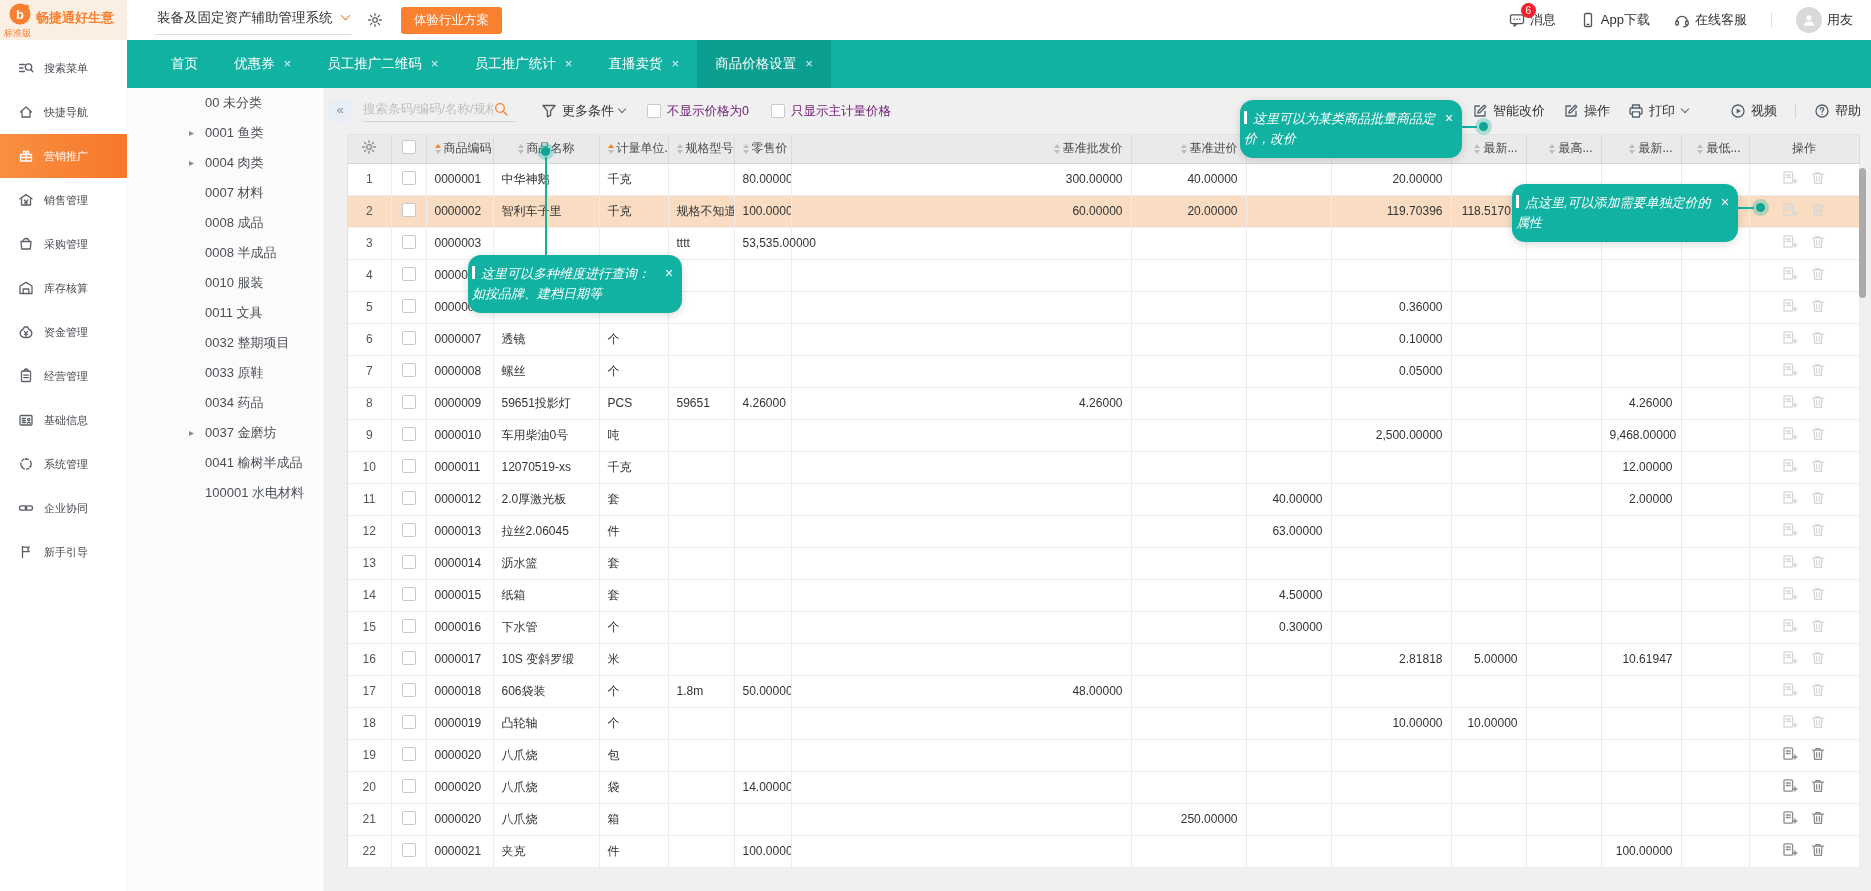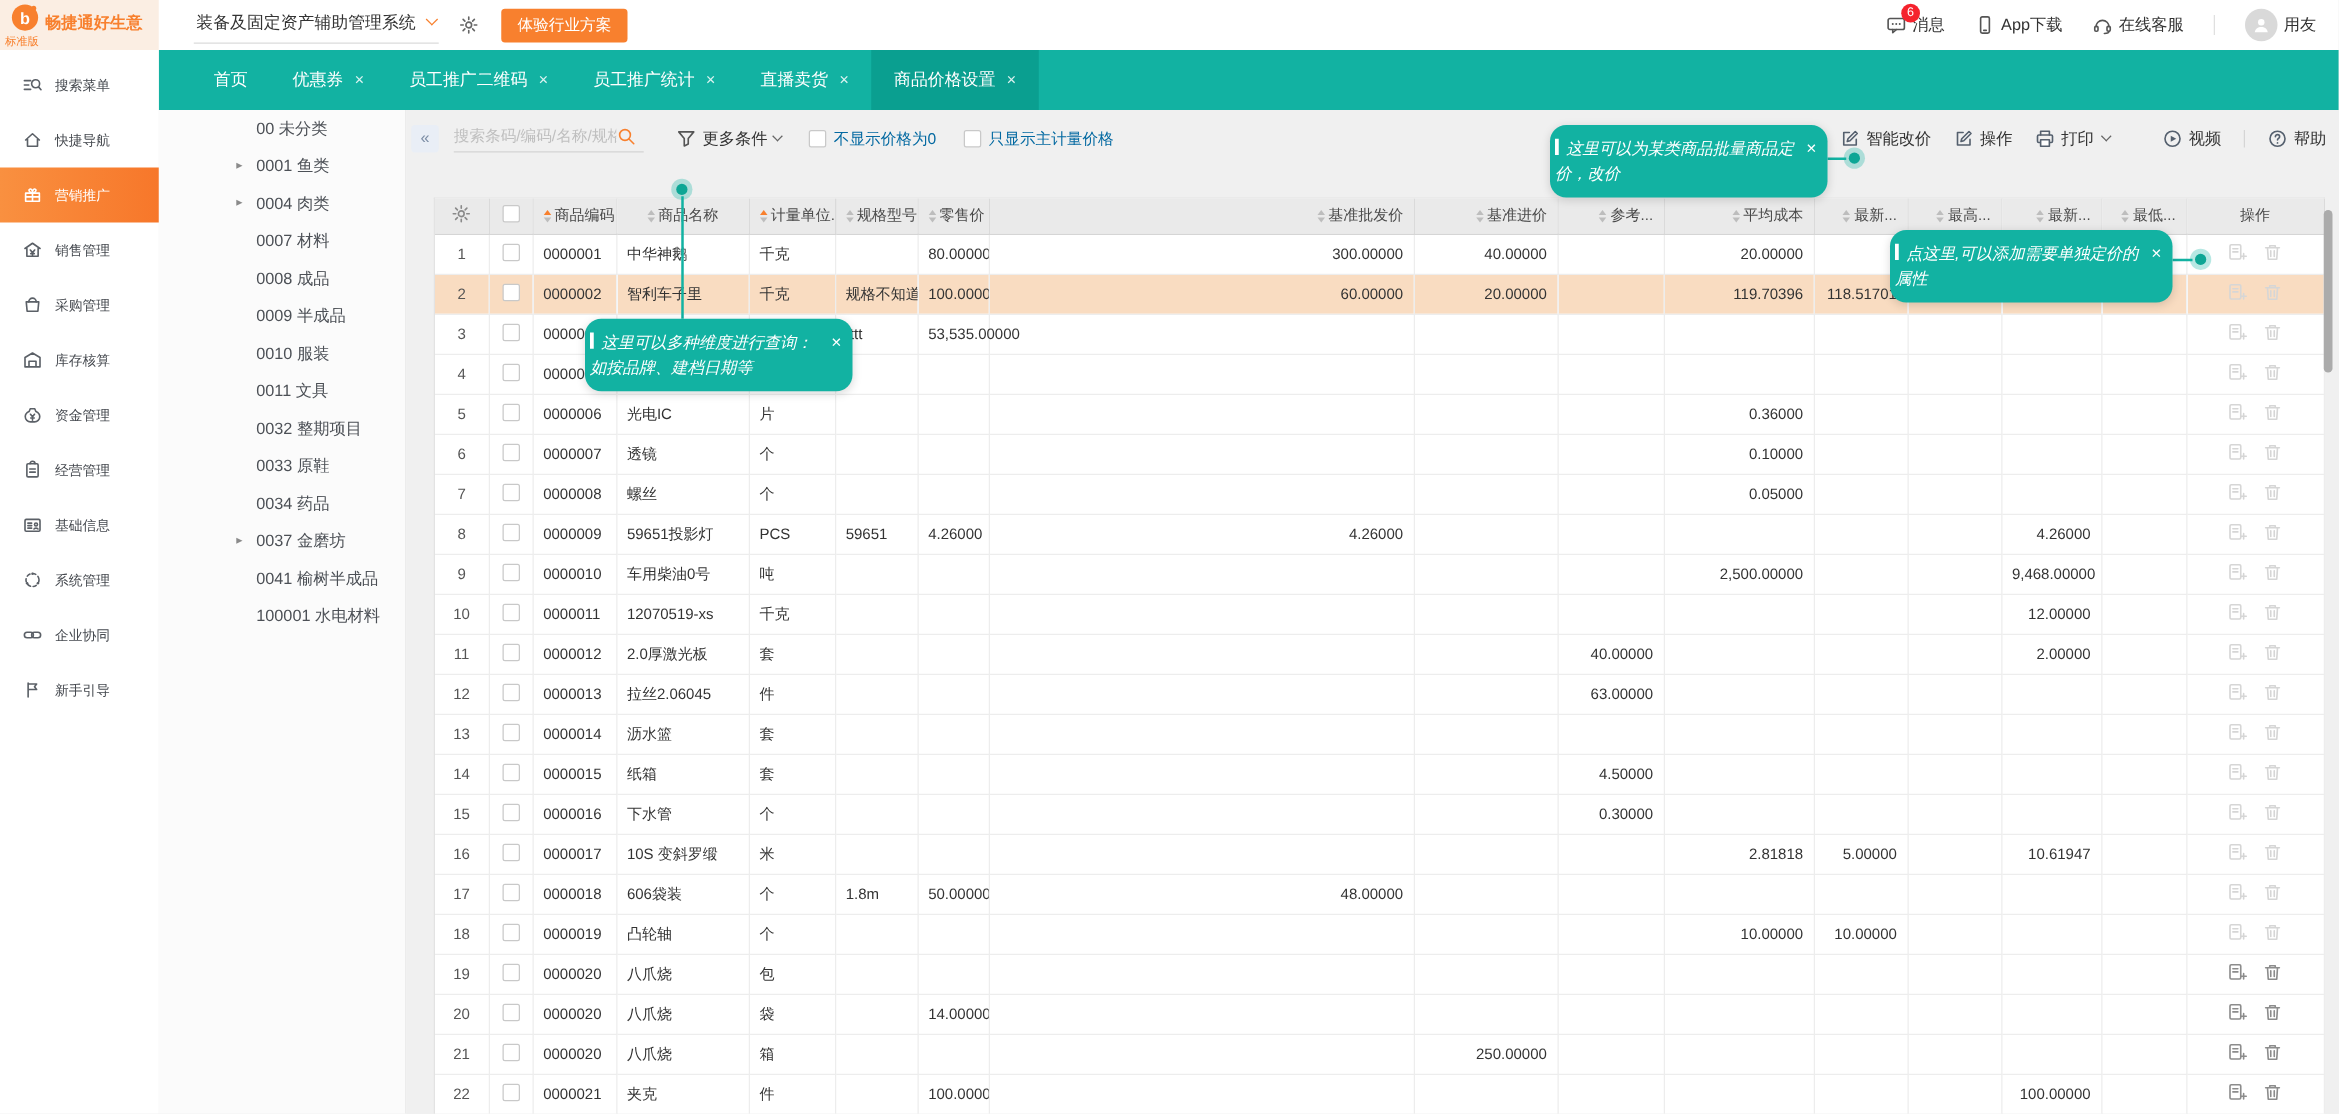--- a/index.html
+++ b/index.html
@@ -66,31 +66,31 @@
     text-align:center; line-height:20px; font-size:13px; cursor:pointer; flex:none; }
   .search-wrap { display:flex; align-items:center; margin-left:12px; border-bottom:1px solid #d4d4d4;
     padding-bottom:4px; width:152px; }
   .search-wrap input { border:none; outline:none; background:transparent; width:130px; font-size:12.5px;
     color:#333; font-family:inherit; }
   .search-wrap input::placeholder { color:#bfbfbf; }
   .search-wrap .icon { color:#f8802e; cursor:pointer; }
   .more-filter { display:flex; align-items:center; gap:5px; margin-left:26px; font-size:13px; color:#333; cursor:pointer; }
   .more-filter .icon { color:#555; }
   .more-filter .chev { color:#666; width:6px; height:6px; }
-  .cb-group { display:flex; align-items:center; gap:6px; margin-left:22px; font-size:12.5px; color:#0369a1; cursor:pointer; }
+  .cb-group { display:flex; align-items:center; gap:6px; margin-left:22px; font-size:12.5px; color:#701a75; cursor:pointer; }
   .cb { display:inline-block; width:14px; height:14px; border:1px solid #c9c9c9; border-radius:2px; background:#fff; flex:none; }
   .tb-right { position:absolute; right:10px; top:0; height:46px; display:flex; align-items:center; gap:18px; }
   .tb-btn { display:flex; align-items:center; gap:5px; font-size:13px; color:#333; cursor:pointer; }
   .tb-btn .icon { color:#55606e; }
   .tb-btn .chev { width:6px; height:6px; color:#666; margin-left:2px; }
   .tb-sep { width:1px; height:14px; background:#d5d5d5; }
   .gap-left { margin-left:24px; }
 
   
-  .table-wrap { margin-left:22px; margin-top:24px; width:1513px; background:#a16207;
+  .table-wrap { margin-left:22px; width:1513px; background:#a16207;
     border:1px solid #e3e3e3; border-bottom:none; }
   table { border-collapse:collapse; table-layout:fixed; width:1511px; background:#fff; }
   thead th { height:28px; background:#eaeaea; border-right:1px solid #dadada; border-bottom:1px solid #d5d5d5;
     font-size:12px; font-weight:normal; color:#4a4a4a; padding:0 8px; white-space:nowrap; overflow:hidden; text-align:center; }
   thead th.num { text-align:right; }
   tbody td { height:32px; border-right:1px solid #ededed; border-bottom:1px solid #ededed;
     font-size:12px; color:#333; padding:0 8px; white-space:nowrap; overflow:hidden; background:#fff; }
   tbody tr.hl td { background:#f9dcc1; }
   td.num { text-align:right; }
   td.ctr { text-align:center; color:#555; }
@@ -331,21 +331,21 @@
   </div>
 <span class="tab-arrow">›</span>
 
 <aside class="catpanel">
   <div id="cat-list">
       <div class="cat-item"><span>00 未分类</span></div>
       <div class="cat-item"><span class="tri">▸</span><span>0001 鱼类</span></div>
       <div class="cat-item"><span class="tri">▸</span><span>0004 肉类</span></div>
       <div class="cat-item"><span>0007 材料</span></div>
       <div class="cat-item"><span>0008 成品</span></div>
-      <div class="cat-item"><span>0009 半成品</span></div>
+      <div class="cat-item"><span>0008 半成品</span></div>
       <div class="cat-item"><span>0010 服装</span></div>
       <div class="cat-item"><span>0011 文具</span></div>
       <div class="cat-item"><span>0032 整期项目</span></div>
       <div class="cat-item"><span>0033 原鞋</span></div>
       <div class="cat-item"><span>0034 药品</span></div>
       <div class="cat-item"><span class="tri">▸</span><span>0037 金磨坊</span></div>
       <div class="cat-item"><span>0041 榆树半成品</span></div>
       <div class="cat-item"><span>100001 水电材料</span></div>
     </div>
 </aside>

